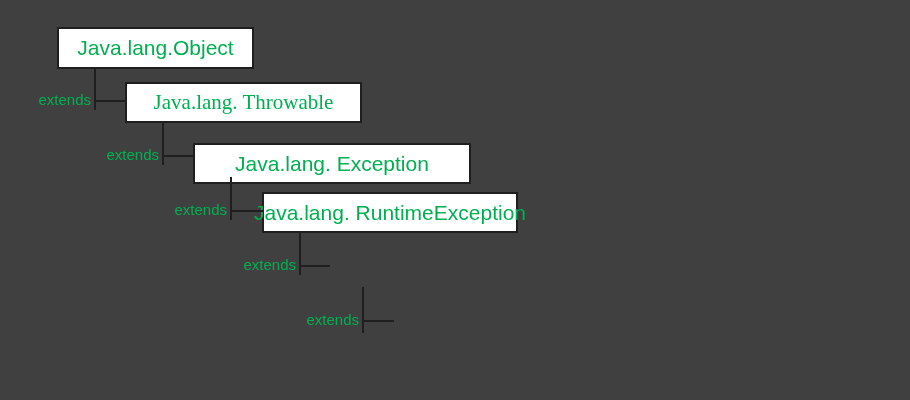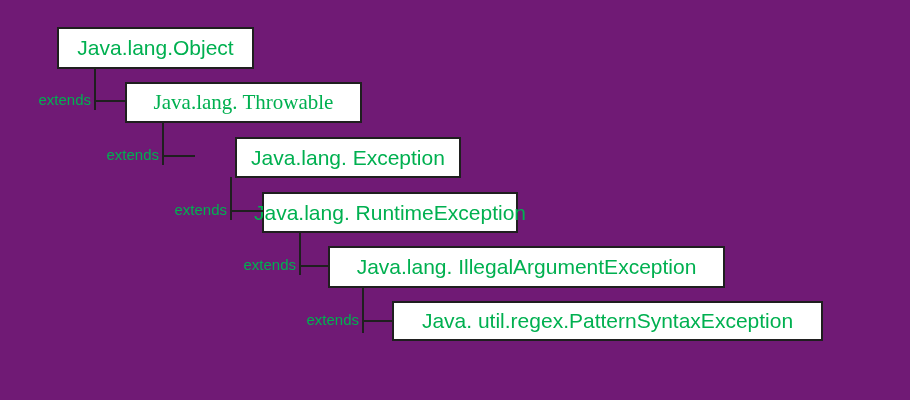--- a/index.html
+++ b/index.html
@@ -1,38 +1,38 @@
 <!DOCTYPE html>
 <html><head>
 <meta charset="utf-8">
 <style>
   html, body { margin: 0; padding: 0; background: #ffffff; }
   .canvas {
     position: relative;
     width: 910px;
     height: 400px;
-    background: #701a75;
+    background: #404040;
     font-family: "Liberation Sans", sans-serif;
     overflow: hidden;
   }
   .node {
     position: absolute;
     box-sizing: border-box;
     border: 2px solid #1f1f1f;
     background: #ffffff;
     color: #00b050;
     font-size: 21px;
     display: flex;
     align-items: center;
     justify-content: center;
     white-space: nowrap;
   }
   .n0 { left: 57px;  top: 27px;  width: 197px; height: 42px; }
   .n1 { left: 125px; top: 82px;  width: 237px; height: 41px; font-family: Liberation Serif, serif; }
-  .n2 { left: 193px; top: 137px; width: 226px; height: 41px; margin-left: 42px; }
+  .n2 { left: 193px; top: 143px; width: 278px; height: 41px; }
   .n3 { left: 262px; top: 192px; width: 256px; height: 41px; }
   .n4 { left: 328px; top: 246px; width: 397px; height: 42px; }
   .n5 { left: 392px; top: 301px; width: 431px; height: 40px; }
 
   .vline { position: absolute; width: 2px; background: #1f1f1f; }
   .v0 { left: 94px;  top: 68px;  height: 42px; }
   .v1 { left: 162px; top: 122px; height: 43px; }
   .v2 { left: 230px; top: 177px; height: 43px; }
   .v3 { left: 299px; top: 232px; height: 43px; }
   .v4 { left: 362px; top: 287px; height: 46px; }
@@ -61,22 +61,20 @@
 </style>
 </head>
 <body>
 
 <div class="canvas">
 
   <div class="node n0">Java.lang.Object</div>
   <div class="node n1">Java.lang. Throwable</div>
   <div class="node n2">Java.lang. Exception</div>
   <div class="node n3">Java.lang. RuntimeException</div>
-  <div class="node n4">Java.lang. IllegalArgumentException</div>
-  <div class="node n5">Java. util.regex.PatternSyntaxException</div>
 
   <div class="vline v0"></div>
   <div class="hline h0"></div>
   <div class="extends e0">extends</div>
 
   <div class="vline v1"></div>
   <div class="hline h1"></div>
   <div class="extends e1">extends</div>
 
   <div class="vline v2"></div>

